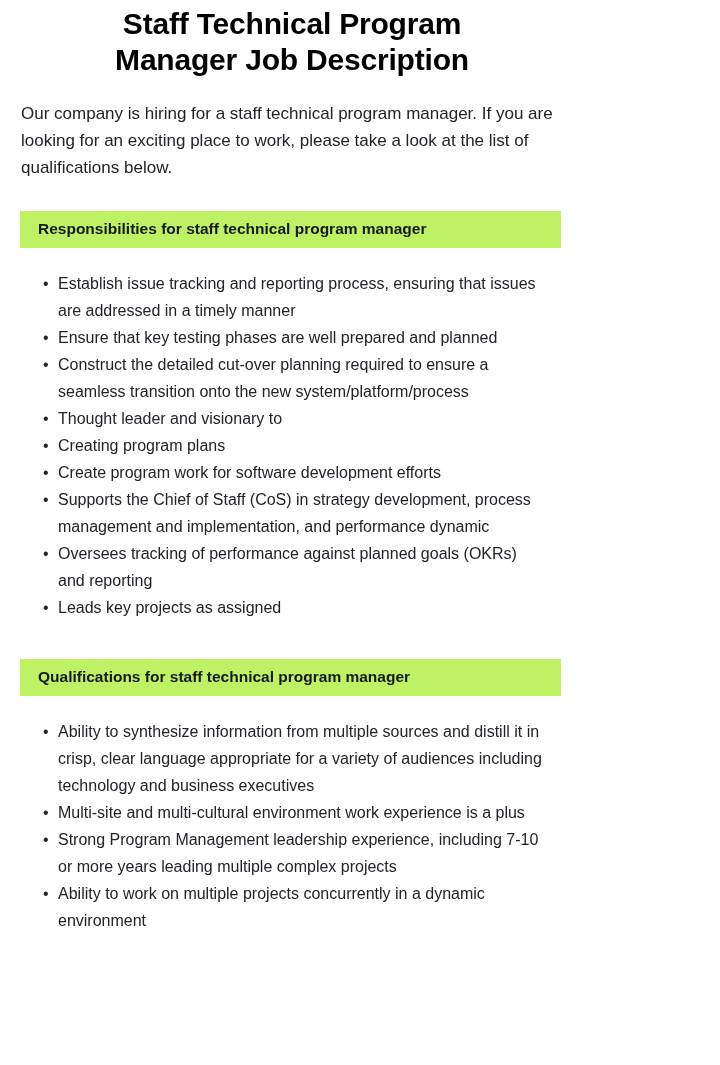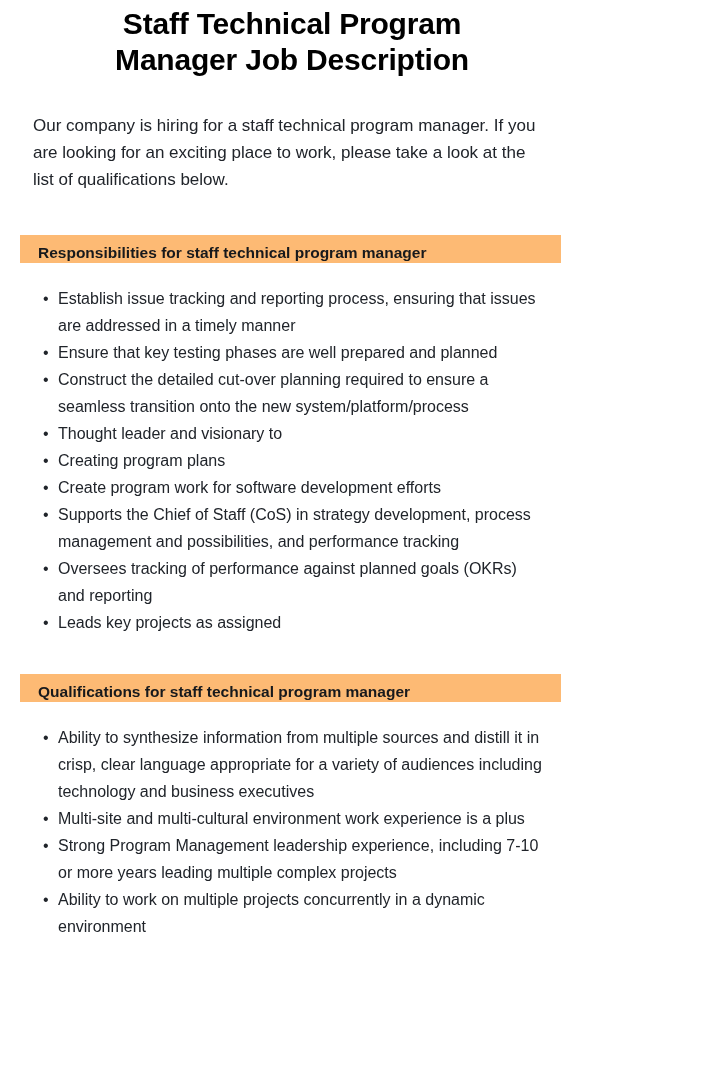--- a/index.html
+++ b/index.html
@@ -30,40 +30,40 @@
     font-size: 30px;
     line-height: 36px;
     font-weight: 700;
     letter-spacing: -0.2px;
     text-align: center;
     color: #000000;
   }
 
   
   .intro {
-    margin: 12px;
+    margin: 0;
     padding: 22px 23px 0 21px;
     font-size: 17px;
     line-height: 27px;
     font-weight: 400;
     color: #20242a;
   }
 
   
   .section {
     margin: 0;
     padding: 0;
   }
   .section-spacer-first { height: 30px; }
   .section-spacer       { height: 22px; }
 
   .section-header {
-    background: #fdba74;
+    background: #bef264;
     margin: 0 23px 0 20px;
-    padding: 9px 18px 1px 18px;
+    padding: 9px 18px 10px 18px;
     box-sizing: border-box;
     font-size: 15.5px;
     line-height: 18px;
     font-weight: 700;
     color: #17191c;
   }
 
   .section-list {
     list-style: none;
     margin: 0;
@@ -104,21 +104,21 @@
       <div class="section">
         <div class="section-spacer-first"></div>
         <div class="section-header">Responsibilities for staff technical program manager</div>
         <ul class="section-list">
           <li>Establish issue tracking and reporting process, ensuring that issues are addressed in a timely manner</li>
           <li>Ensure that key testing phases are well prepared and planned</li>
           <li>Construct the detailed cut-over planning required to ensure a seamless transition onto the new system/platform/process</li>
           <li>Thought leader and visionary to</li>
           <li>Creating program plans</li>
           <li>Create program work for software development efforts</li>
-          <li>Supports the Chief of Staff (CoS) in strategy development, process management and possibilities, and performance tracking</li>
+          <li>Supports the Chief of Staff (CoS) in strategy development, process management and implementation, and performance dynamic</li>
           <li>Oversees tracking of performance against planned goals (OKRs) and reporting</li>
           <li>Leads key projects as assigned</li>
         </ul>
         <div class="list-tail"></div>
       </div>
       <div class="section">
         <div class="section-spacer"></div>
         <div class="section-header">Qualifications for staff technical program manager</div>
         <ul class="section-list">
           <li>Ability to synthesize information from multiple sources and distill it in crisp, clear language appropriate for a variety of audiences including technology and business executives</li>

